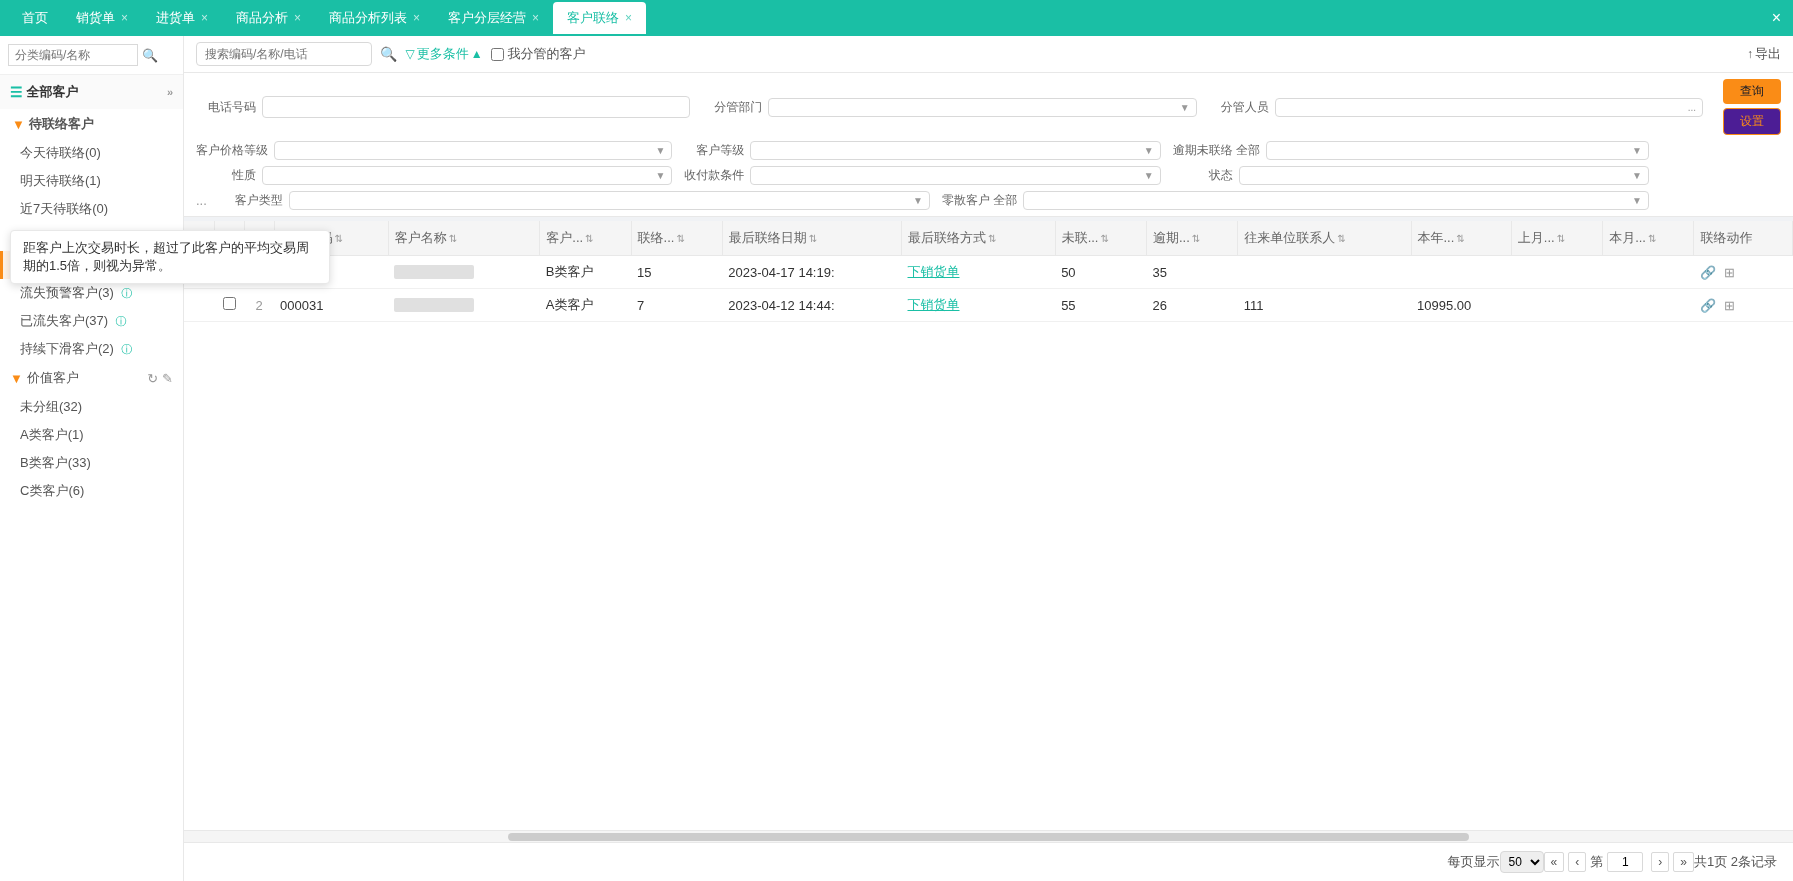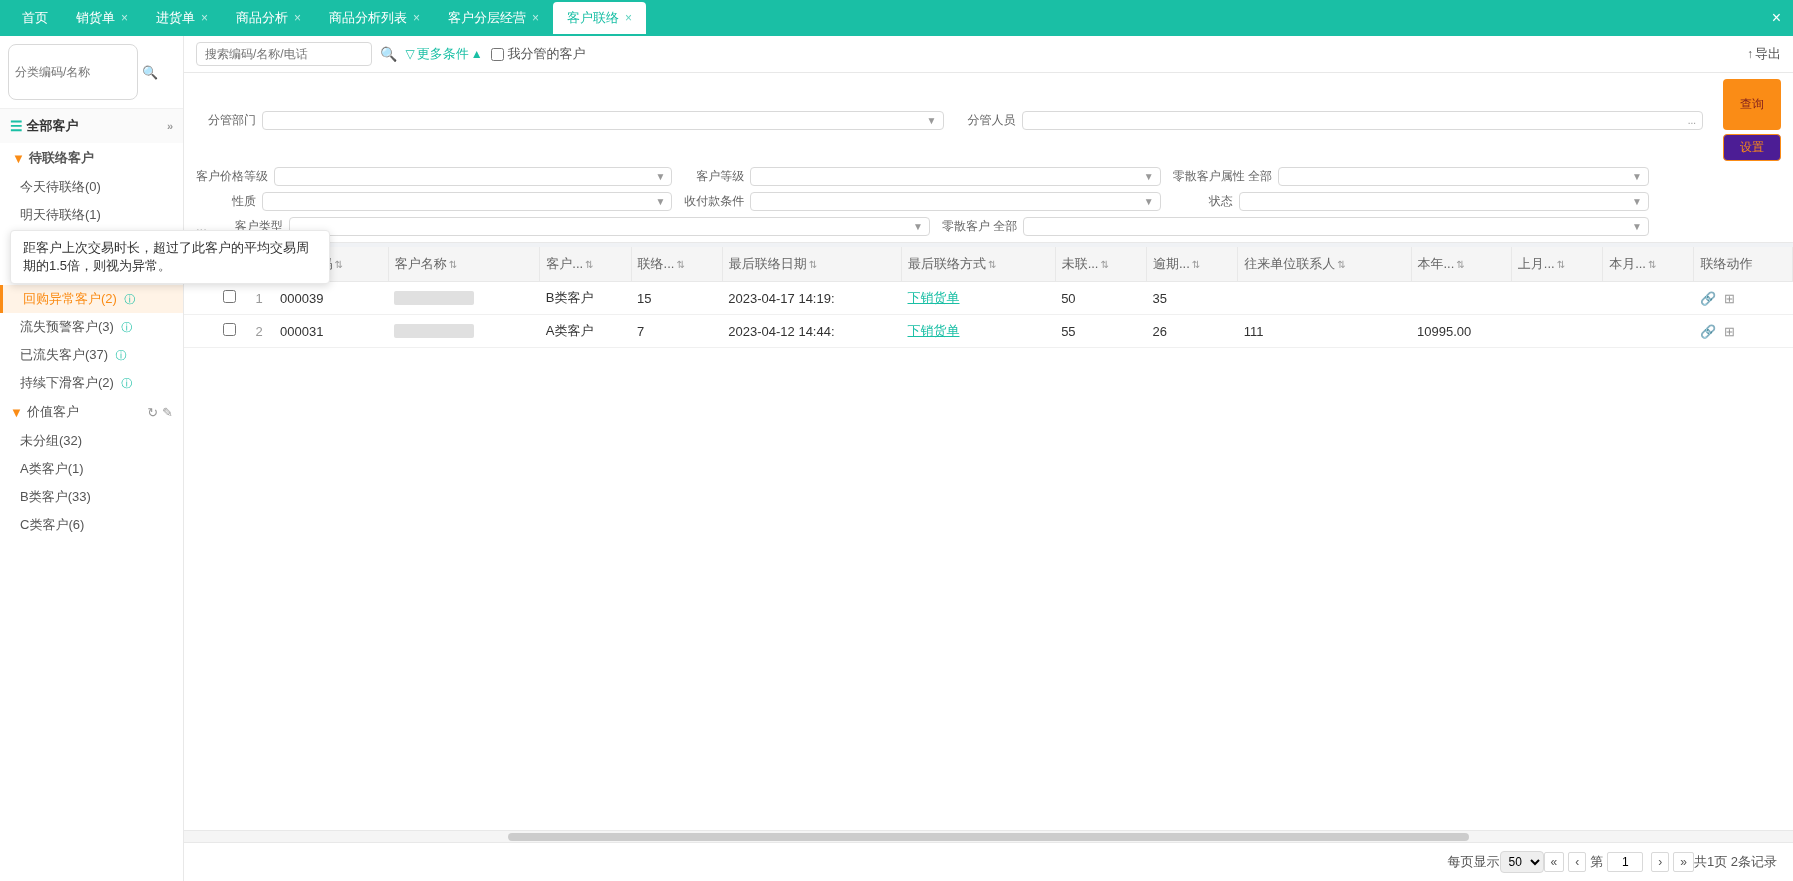--- a/index.html
+++ b/index.html
@@ -51,22 +51,22 @@
       flex-shrink: 0;
     }
     .sidebar-search {
       padding: 8px;
       display: flex;
       align-items: center;
       border-bottom: 1px solid #f0f0f0;
     }
     .sidebar-search input {
       border: 1px solid #d9d9d9;
-      border-radius: 8px;
-      padding: 20px 6px;
+      border-radius: 0;
+      padding: 3px 6px;
       width: 130px;
       font-size: 12px;
       outline: none;
     }
     .sidebar-search .search-icon { margin-left: 4px; color: #999; cursor: pointer; }
 
     .sidebar-section-header {
       display: flex;
       align-items: center;
       padding: 8px 10px;
@@ -226,24 +226,24 @@
     }
 
     .action-btns {
       display: flex;
       flex-direction: column;
       gap: 4px;
       margin-left: 8px;
     }
     .btn-query {
       background: #fa8c16;
-      color: #7f1d1d;
+      color: #0f172a;
       border: none;
       border-radius: 4px;
-      padding: 17px 16px;
+      padding: 4px 16px;
       cursor: pointer;
       font-size: 12px;
     }
     .btn-settings {
       background: #4c1d95;
       color: #fa8c16;
       border: 1px solid #fa8c16;
       border-radius: 4px;
       padding: 4px 16px;
       cursor: pointer;
@@ -475,20 +475,24 @@
       </label>
       <span class="export-btn">
         ↑ <span>导出</span>
       </span>
     </div>
 
     <div class="filter-rows">
 
       <div class="filter-row">
         <div class="filter-field">
+          <label>电话号码</label>
+          <input class="text-input" type="text" style="flex: 2 1 0%;">
+        </div>
+        <div class="filter-field">
           <label>分管部门</label>
           <div class="select-input">
             <span></span>
             <span class="caret">▼</span>
           </div>
         </div>
         <div class="filter-field">
           <label>分管人员</label>
           <div class="select-input">
             <span></span>
@@ -510,21 +514,21 @@
           </div>
         </div>
         <div class="filter-field">
           <label>客户等级</label>
           <div class="select-input">
             <span></span>
             <span class="caret">▼</span>
           </div>
         </div>
         <div class="filter-field">
-          <label>零散客户属性 全部</label>
+          <label>逾期未联络 全部</label>
           <div class="select-input">
             <span></span>
             <span class="caret">▼</span>
           </div>
         </div>
         <div style="width:120px;"></div>
       </div>
 
       <div class="filter-row">
         <div class="filter-field">

